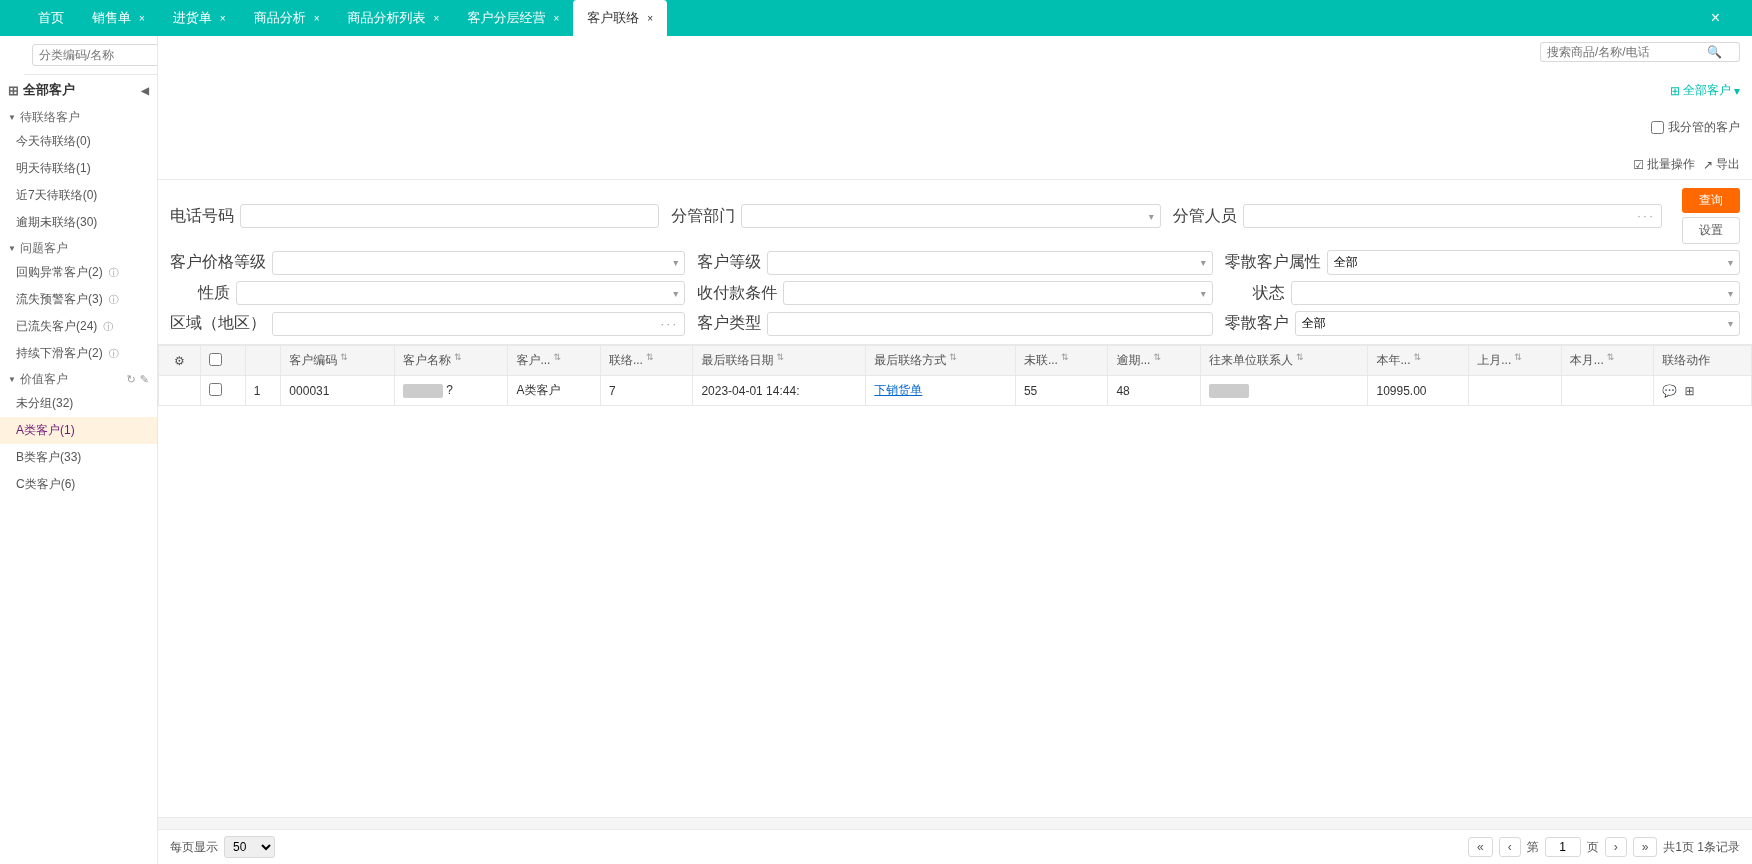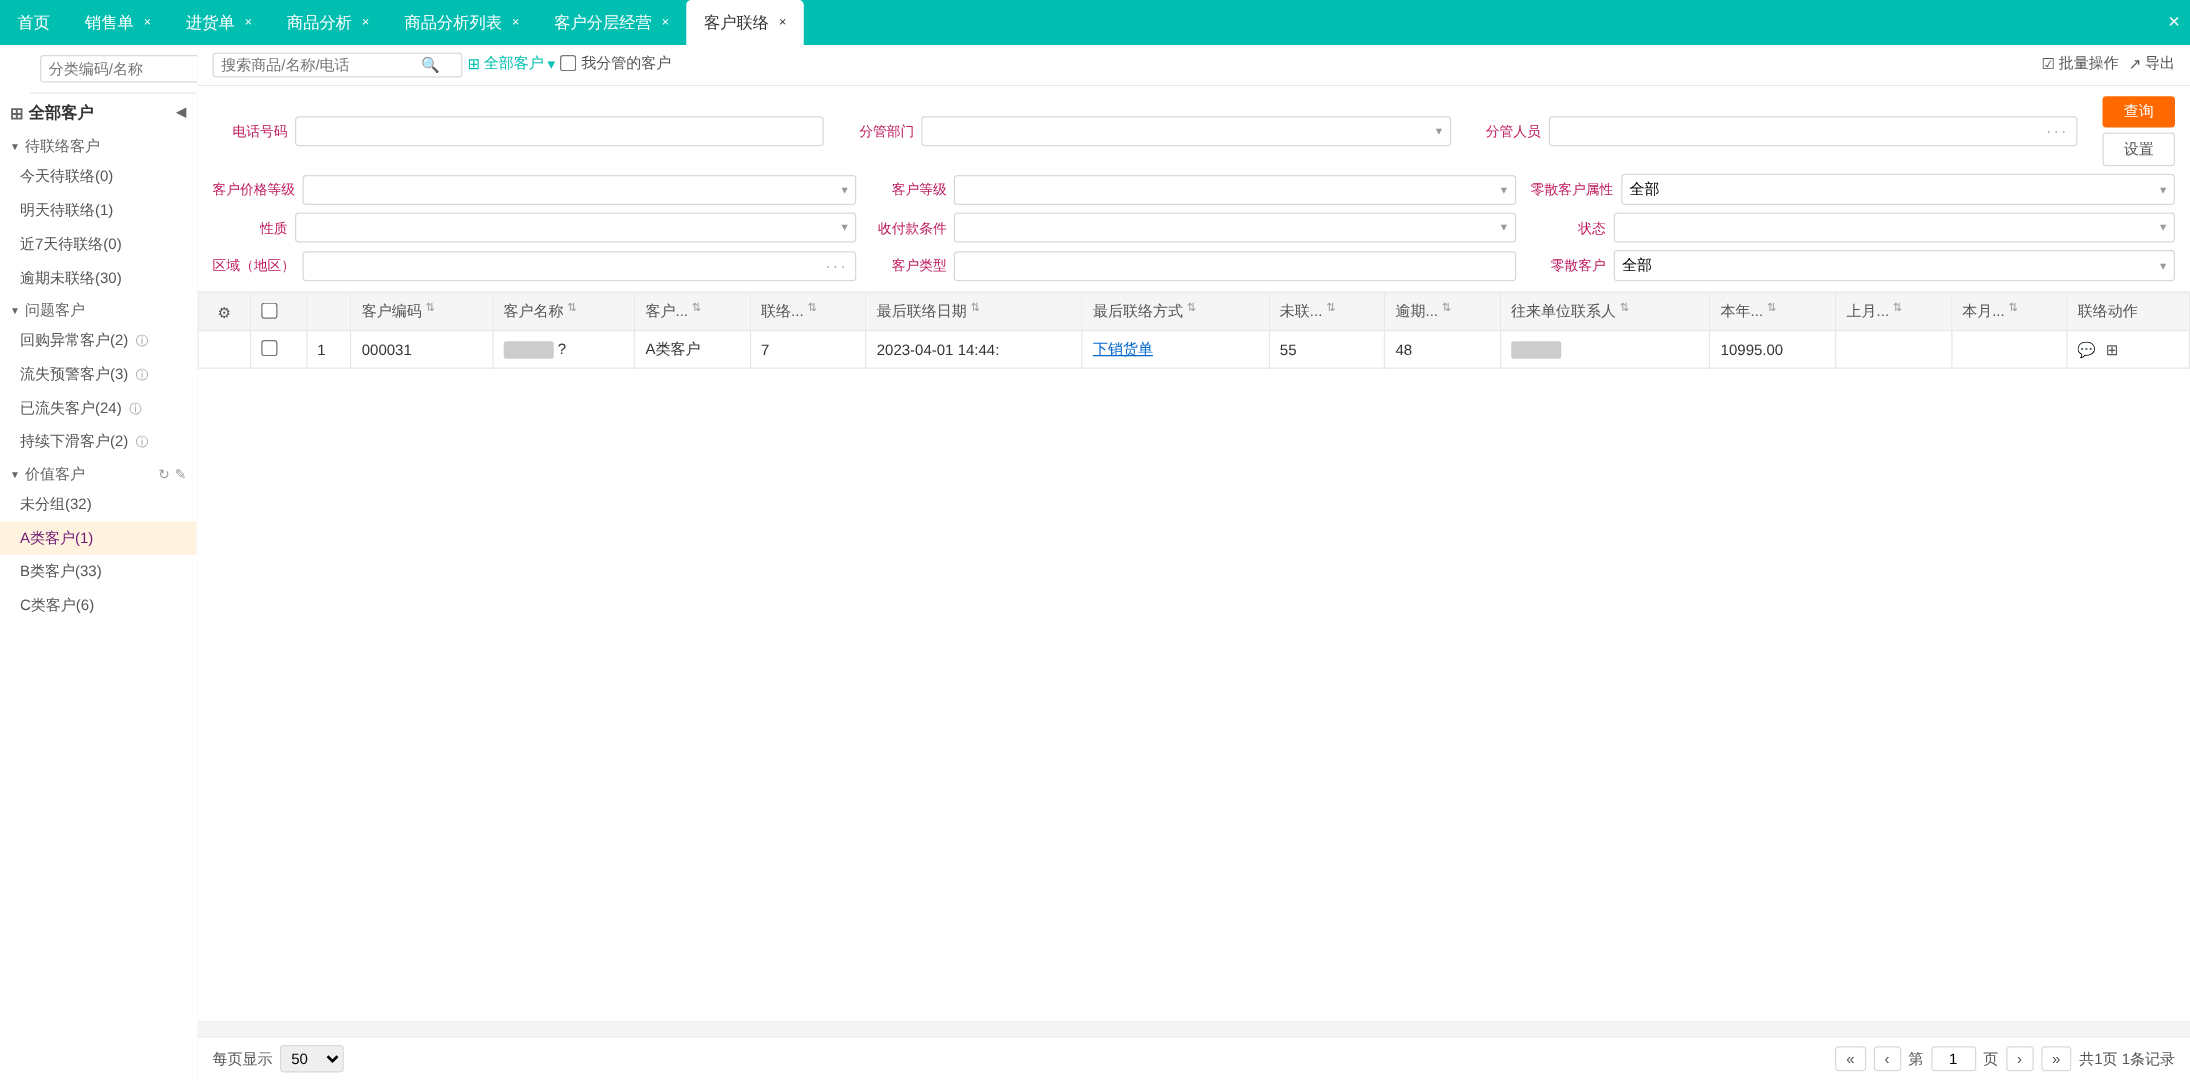--- a/index.html
+++ b/index.html
@@ -4,21 +4,21 @@
   <style>
     * { margin: 0; padding: 0; box-sizing: border-box; }
     body { font-family: 'Microsoft YaHei', SimHei, sans-serif; font-size: 12px; background: #f5f5f5; width: 1752px; height: 864px; overflow: hidden; }
 
     
     .top-nav {
       background: #00bfb0;
       height: 36px;
       display: flex;
       align-items: center;
-      padding: 0 0;
+      padding: 0 24px;
       gap: 0;
     }
     .nav-tab {
       height: 36px;
       padding: 0 14px;
       display: flex;
       align-items: center;
       color: #fff;
       font-size: 13px;
       cursor: pointer;
@@ -114,25 +114,26 @@
       flex: 1;
       display: flex;
       flex-direction: column;
       overflow: hidden;
       background: #fff;
     }
 
     
     .toolbar {
       display: flex;
-      align-items: flex-start;
+      align-items: flex-end;
       padding: 6px 12px;
       border-bottom: 1px solid #e8e8e8;
-      gap: 4px;
-      background: #fff;
+      gap: 20px;
+      background: #fff;
+      flex-direction: column;
     }
     .search-box {
       display: flex;
       align-items: center;
       border: 1px solid #d9d9d9;
       border-radius: 3px;
       padding: 2px 6px;
       width: 200px;
       background: #fff;
     }
@@ -201,23 +202,23 @@
     }
     .filter-row:last-child { margin-bottom: 0; }
 
     .filter-field {
       display: flex;
       align-items: center;
       gap: 6px;
       flex: 1;
     }
     .filter-field label {
-      color: #be185d;
+      color: #404040;
       white-space: nowrap;
-      font-size: 11px;
+      font-size: 16px;
       min-width: 60px;
       text-align: right;
     }
     .filter-field .field-input {
       flex: 1;
       border: 1px solid #d9d9d9;
       border-radius: 3px;
       padding: 3px 6px;
       font-size: 12px;
       outline: none;

